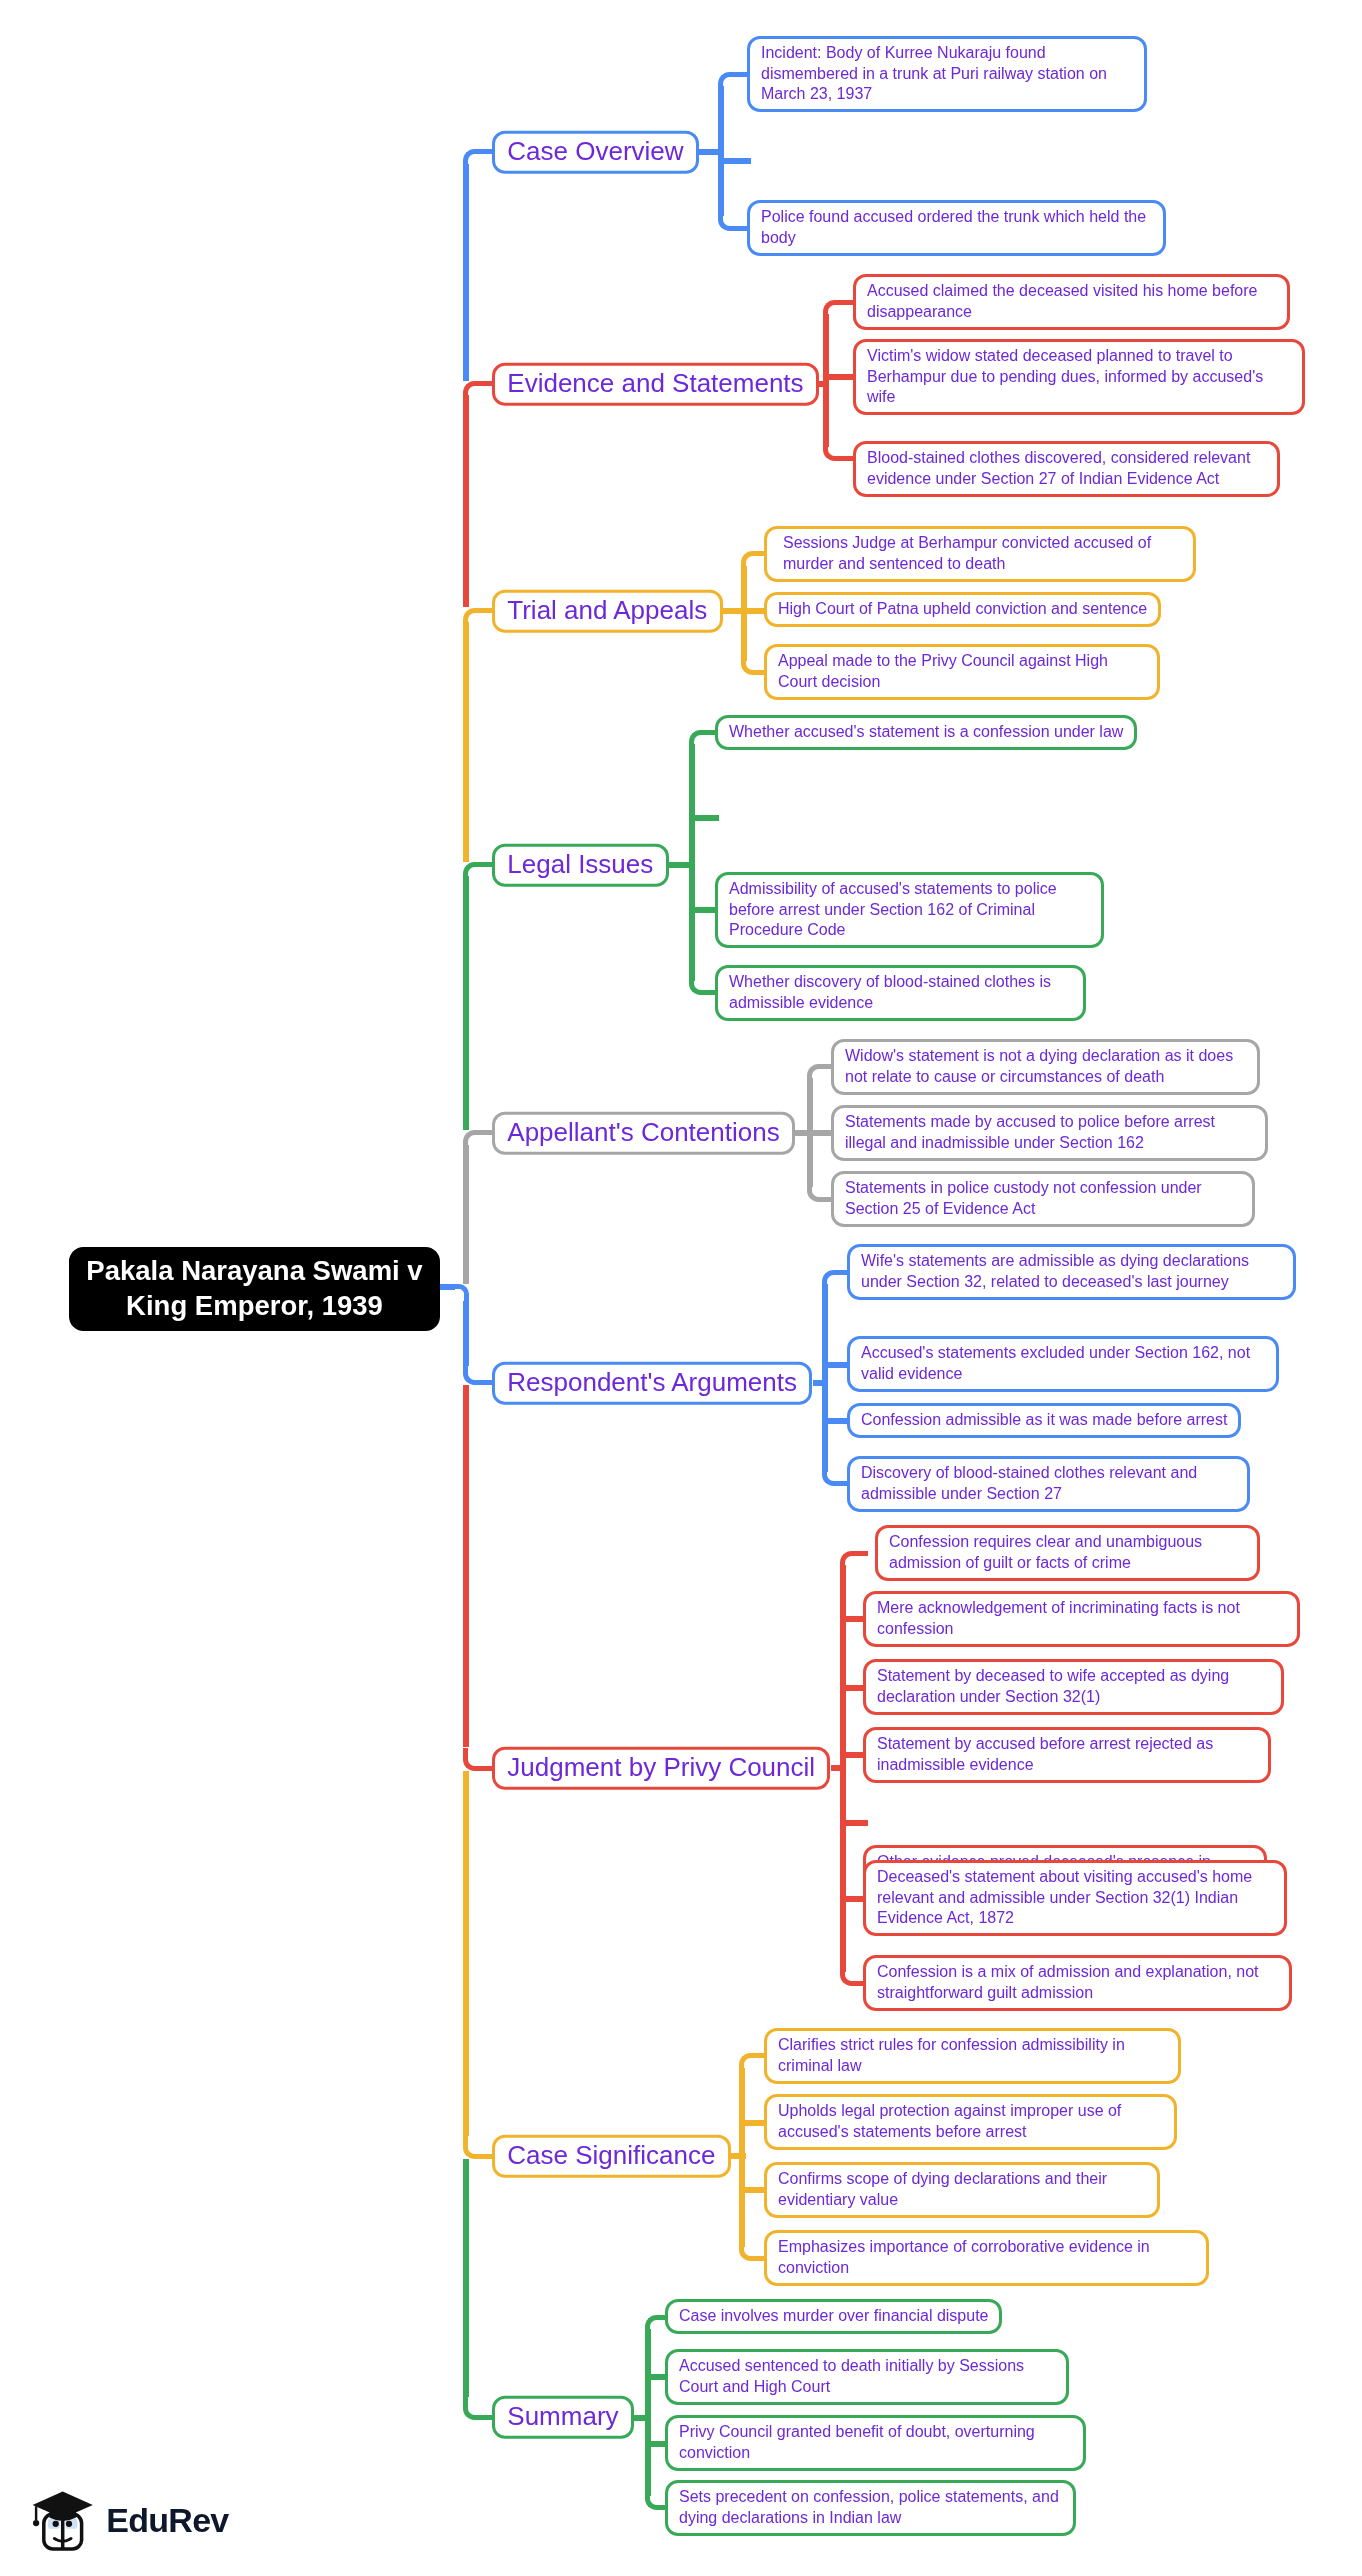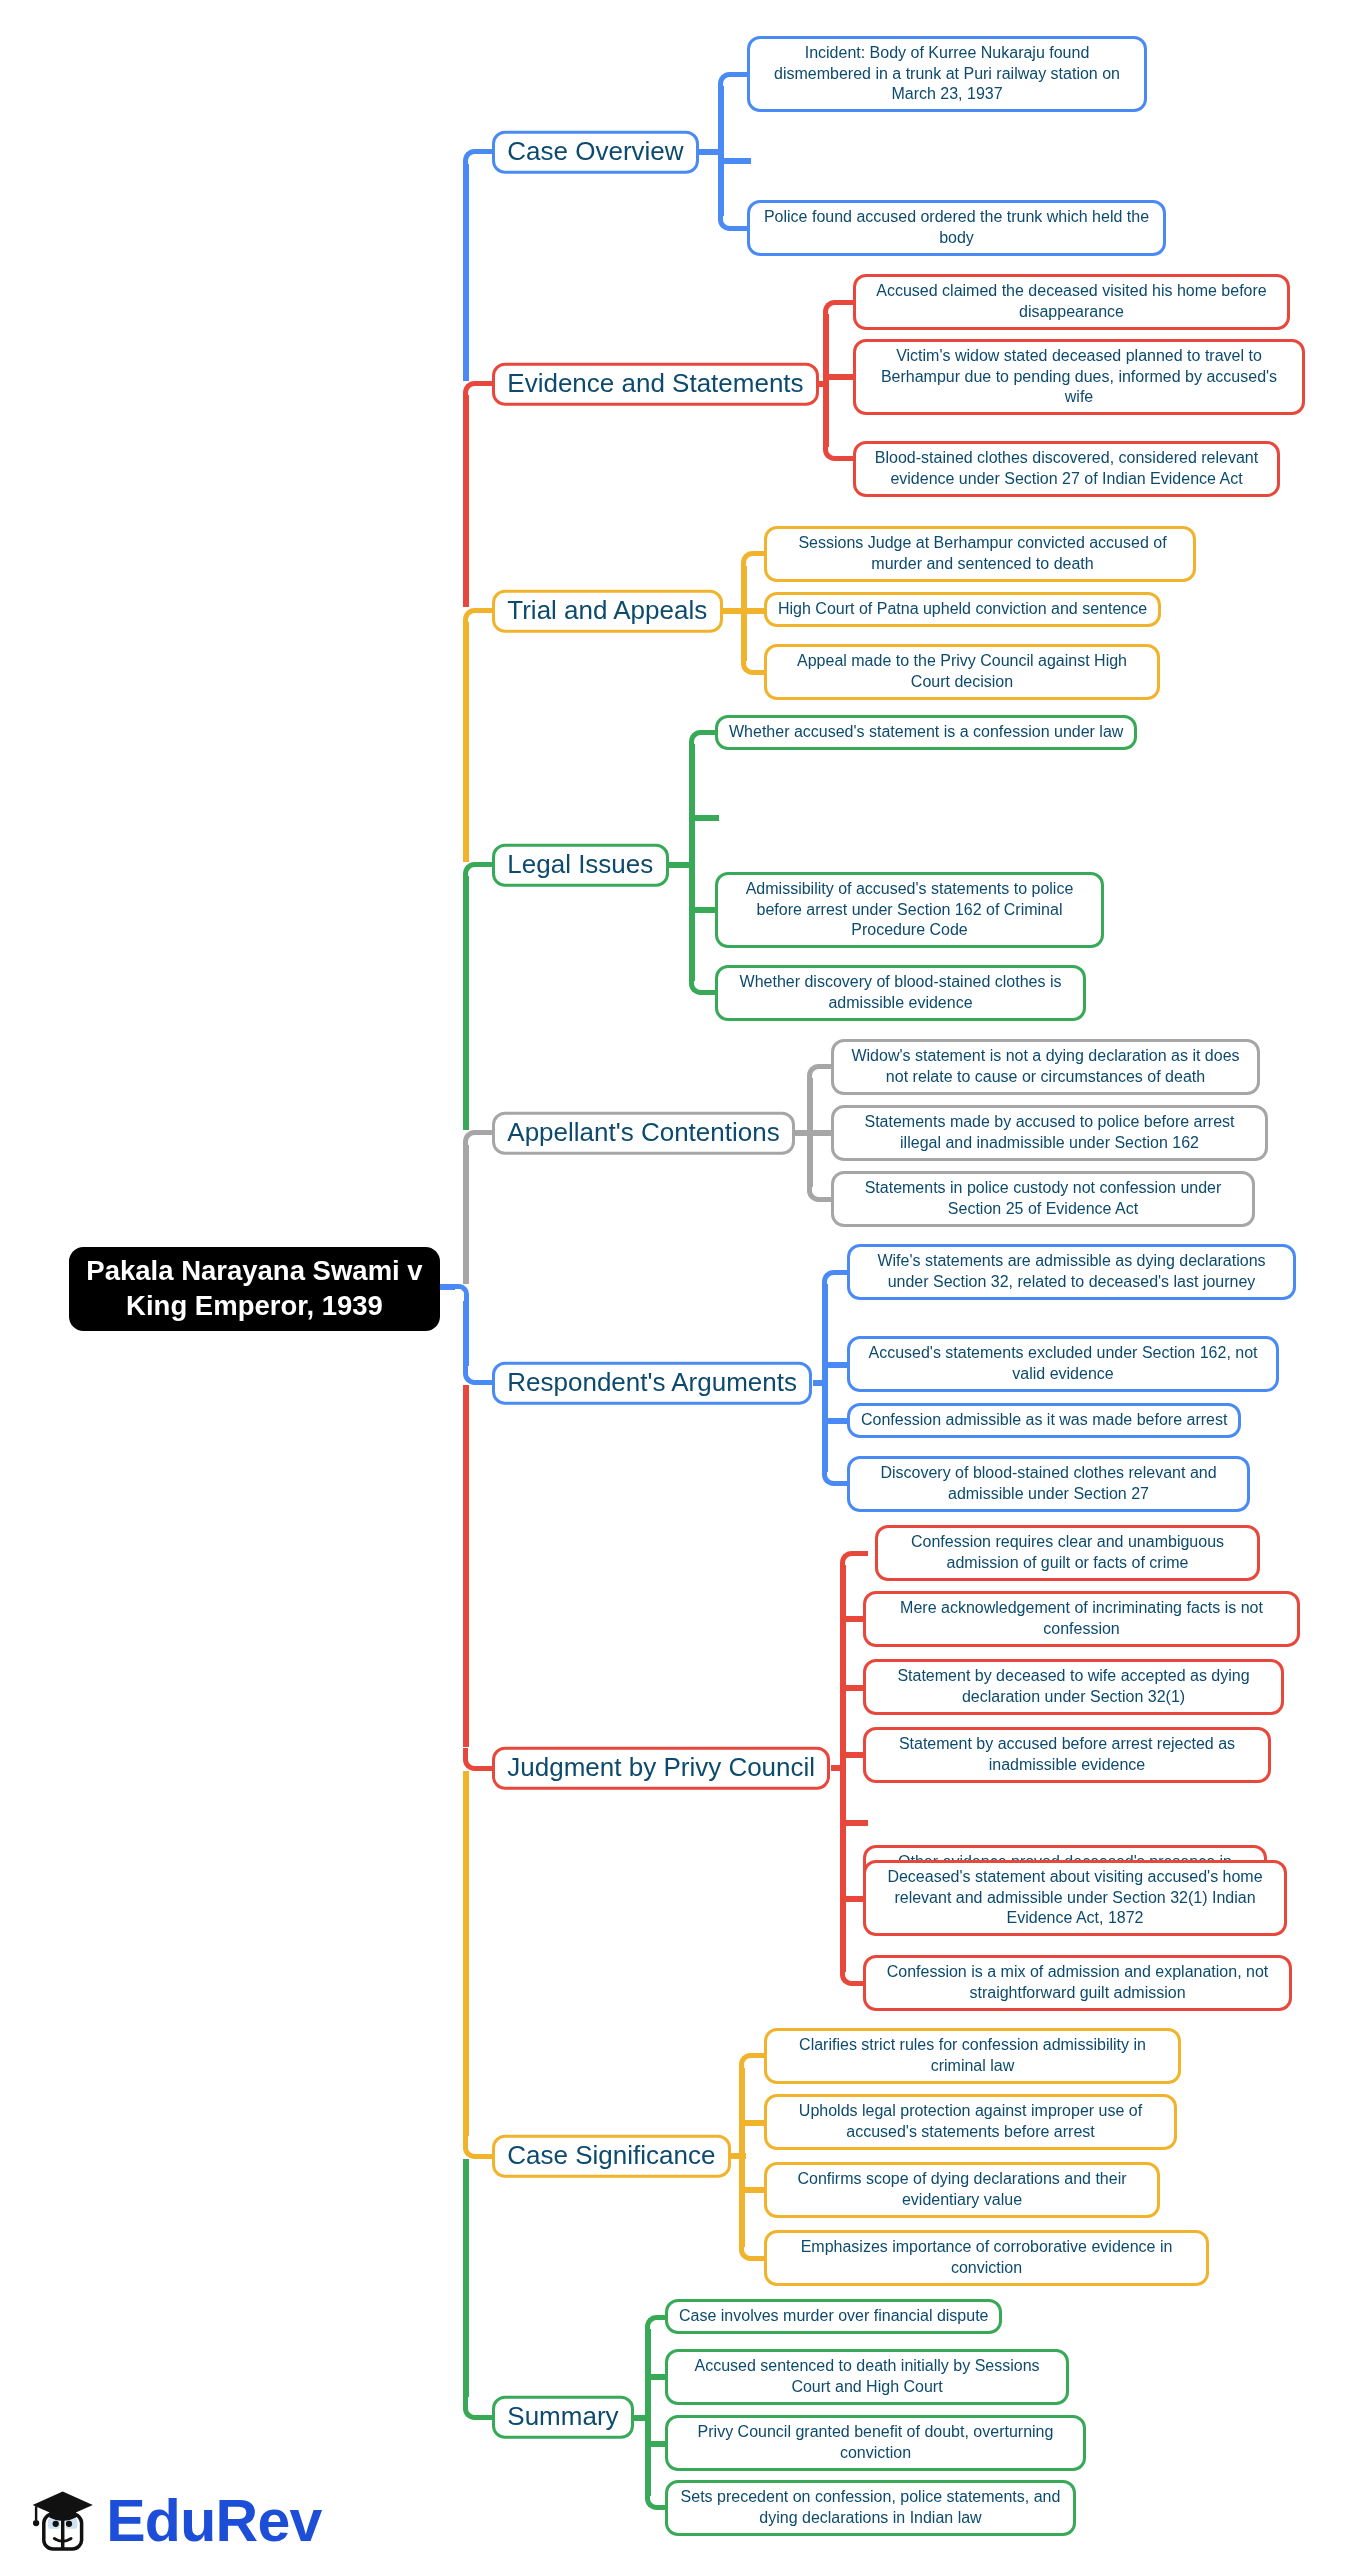--- a/index.html
+++ b/index.html
@@ -9,22 +9,21 @@
     background:#ffffff;
     font-family:"Liberation Sans","DejaVu Sans",sans-serif;
     overflow:hidden;
   }
   .node{
     position:absolute;
     box-sizing:border-box;
     background:#ffffff;
     border:3.6px solid #888;
     border-radius:13px;
-    color:#0c4a6e;
-    text-align:center;
+    color:#6d28d9;
     z-index:2;
   }
   .child{
     font-size:16px;
     line-height:1.28;
     padding:4.3px 11px;
   }
   .topic{
     font-size:26px;
     line-height:1.3;
@@ -50,21 +49,21 @@
   .corner{position:absolute;z-index:1;box-sizing:border-box;background:transparent;}
   #logo{
     position:absolute;left:24.6px;top:2483px;
     display:flex;align-items:center;gap:8.7px;
     background:#ffffff;
     padding:2.9px 10px 2.9px 2.9px;
     z-index:2;
   }
   #logo svg{width:70px;height:70px;display:block;}
   #logo .wordmark{
-    font-size:59px;font-weight:bold;color:#1d4ed8;letter-spacing:-0.7px;
+    font-size:34px;font-weight:bold;color:#0f172a;letter-spacing:-0.7px;
   }
 </style>
 </head>
 <body>
 
 <div id="stage">
   <div id="root-node">Pakala Narayana Swami v King Emperor, 1939</div>
 
   <div id="logo">
     <svg viewBox="0 0 100 100" xmlns="http://www.w3.org/2000/svg">

